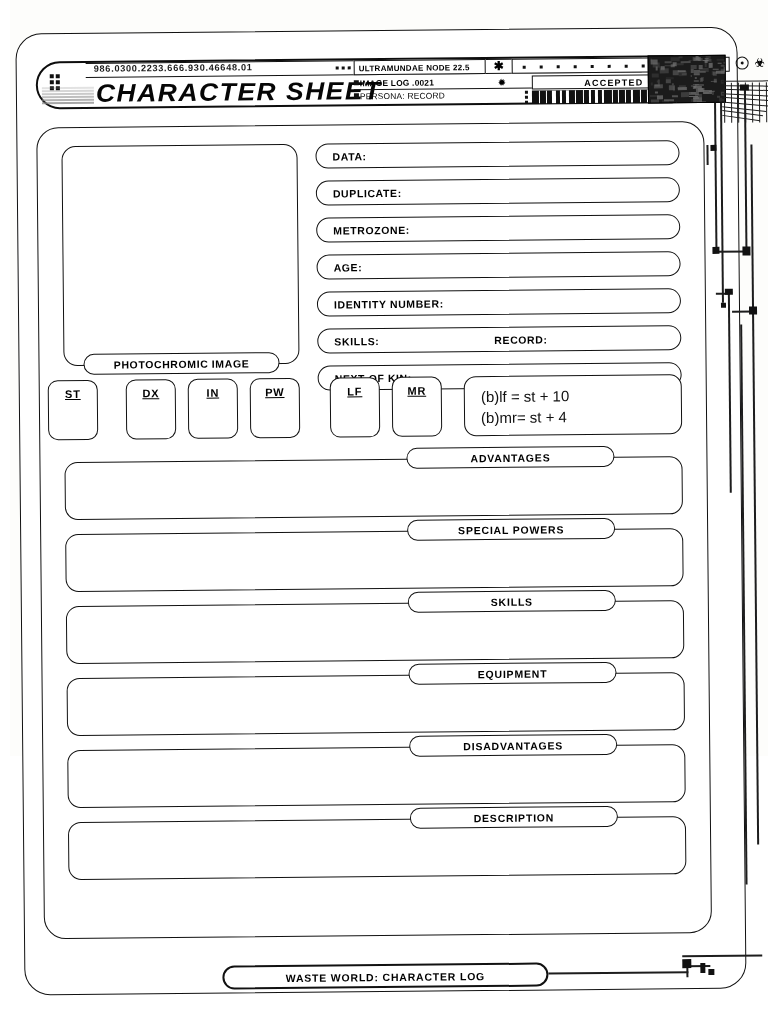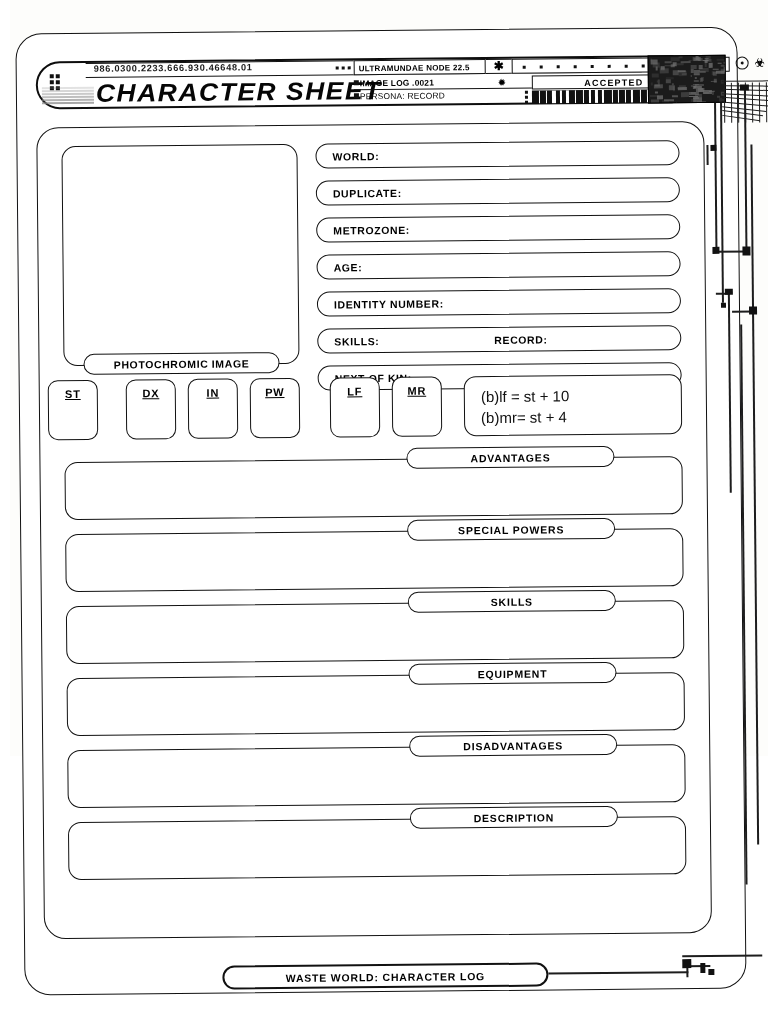--- a/index.html
+++ b/index.html
@@ -720,21 +720,21 @@
 
     <div class="body-frame">
 
       <div class="photo-box"></div>
       <div class="photo-label">
         <span>PHOTOCHROMIC IMAGE</span>
       </div>
 
       <div id="fieldList">
           <div class="field" style="top: 18px;">
-            <span class="lbl">WORLD:</span>
+            <span class="lbl">DATA:</span>
           </div>
           <div class="field" style="top: 55px;">
             <span class="lbl">DUPLICATE:</span>
           </div>
           <div class="field" style="top: 92px;">
             <span class="lbl">METROZONE:</span>
           </div>
           <div class="field" style="top: 129px;">
             <span class="lbl">AGE:</span>
           </div>

